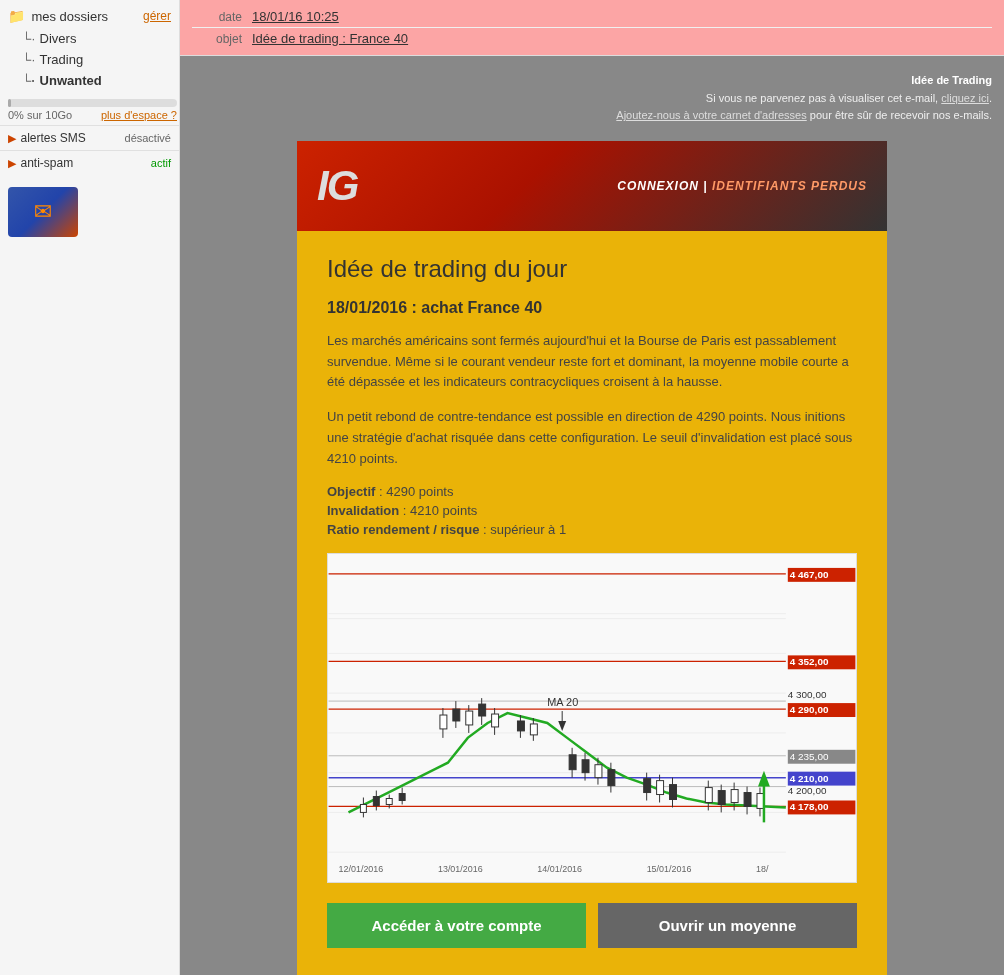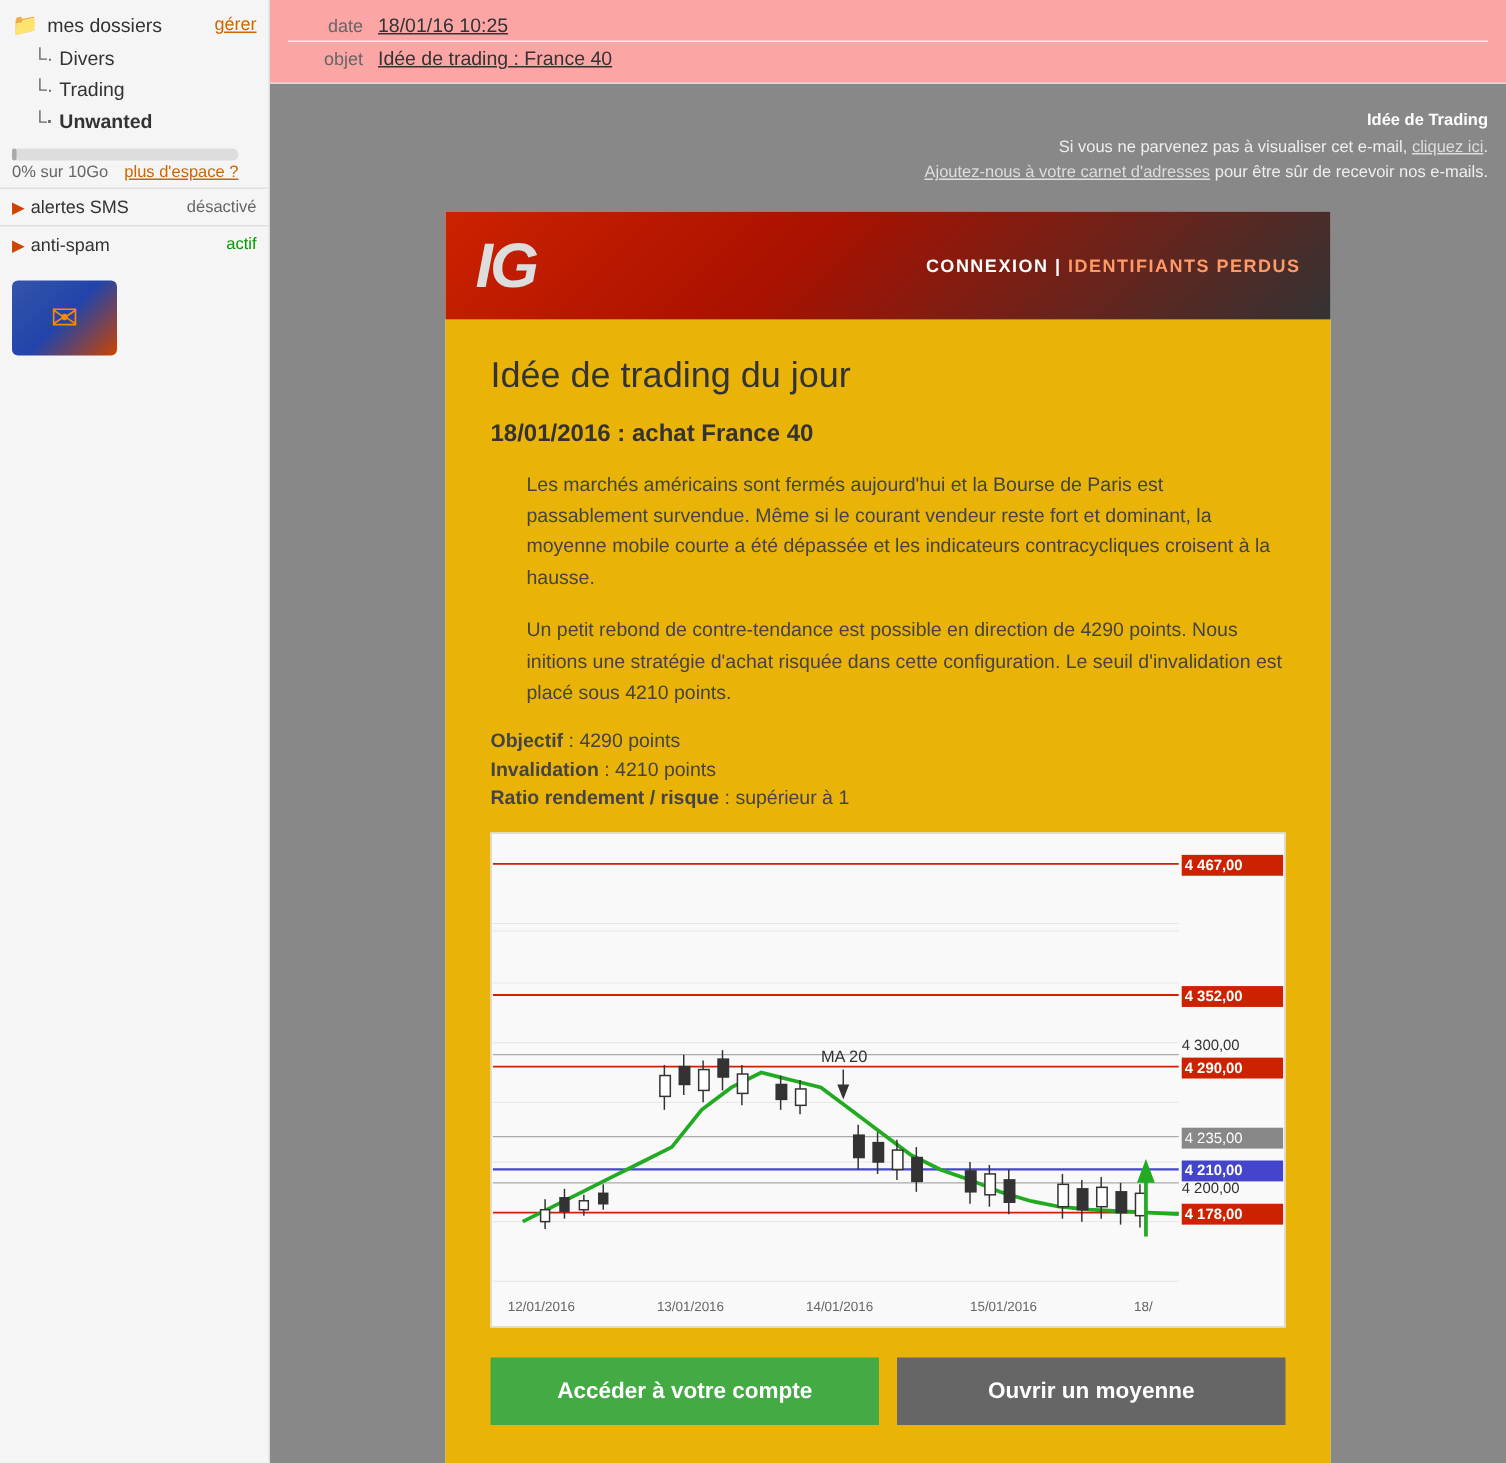--- a/index.html
+++ b/index.html
@@ -37,21 +37,21 @@
     }
     .sidebar-sub-item {
       display: flex;
       align-items: center;
       padding: 3px 8px 3px 0;
       cursor: pointer;
     }
     .sidebar-sub-item .dot { margin-right: 4px; color: #666; }
 
     .storage-bar-container {
-      padding: 8px 20px 4px 8px;
+      padding: 8px 2px 4px 8px;
     }
     .storage-bar-track {
       background: #ddd;
       height: 8px;
       border-radius: 4px;
       width: 100%;
     }
     .storage-bar-fill {
       background: #aaa;
       height: 8px;
@@ -168,40 +168,41 @@
     .ig-email-card {
       background: #fff;
       margin: 0 auto;
       width: 590px;
       min-height: 600px;
     }
 
     
     .ig-header {
       background: linear-gradient(135deg, #cc2200 0%, #aa1100 40%, #333 100%);
-      height: 72px;
+      height: 90px;
       display: flex;
       align-items: center;
       justify-content: space-between;
       padding: 0 20px;
       position: relative;
     }
     .ig-logo {
       font-size: 42px;
       font-weight: bold;
       color: #fff;
       font-style: italic;
       letter-spacing: -2px;
     }
     .ig-logo span { color: #ddd; }
     .ig-nav {
       color: #fff;
       font-size: 12px;
       font-weight: bold;
       letter-spacing: 1px;
+      font-style: italic;
     }
     .ig-nav .lost-link { color: #ff9966; }
 
     
     .ig-body {
       padding: 24px 30px;
       background: #eab308;
     }
     .ig-title {
       font-size: 24px;
@@ -213,21 +214,20 @@
       font-size: 16px;
       font-weight: bold;
       color: #333;
       margin-bottom: 14px;
     }
     .ig-text {
       font-size: 13px;
       color: #444;
       line-height: 1.6;
       margin-bottom: 14px;
-      margin-left: 24px;
     }
     .ig-stats {
       margin-bottom: 16px;
     }
     .ig-stats p {
       font-size: 13px;
       color: #444;
       margin-bottom: 4px;
     }
     .ig-stats strong { font-weight: bold; }

